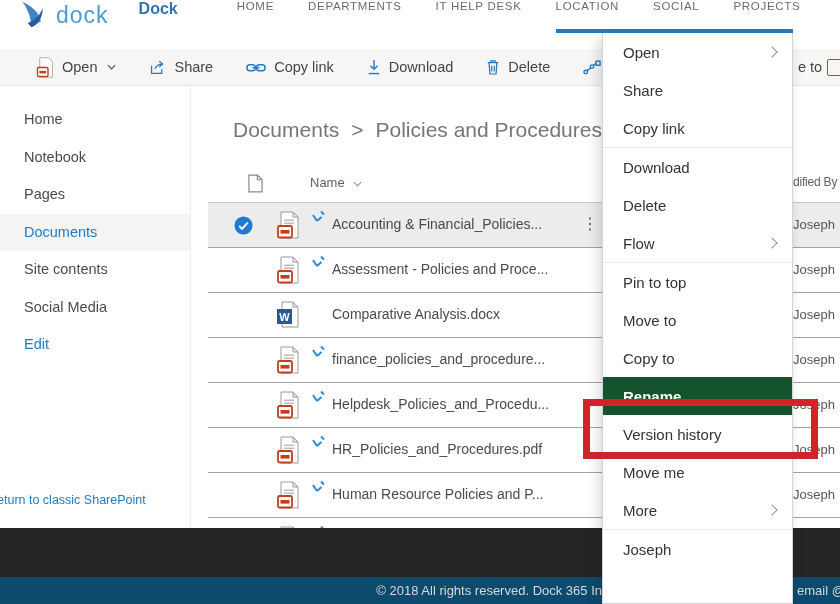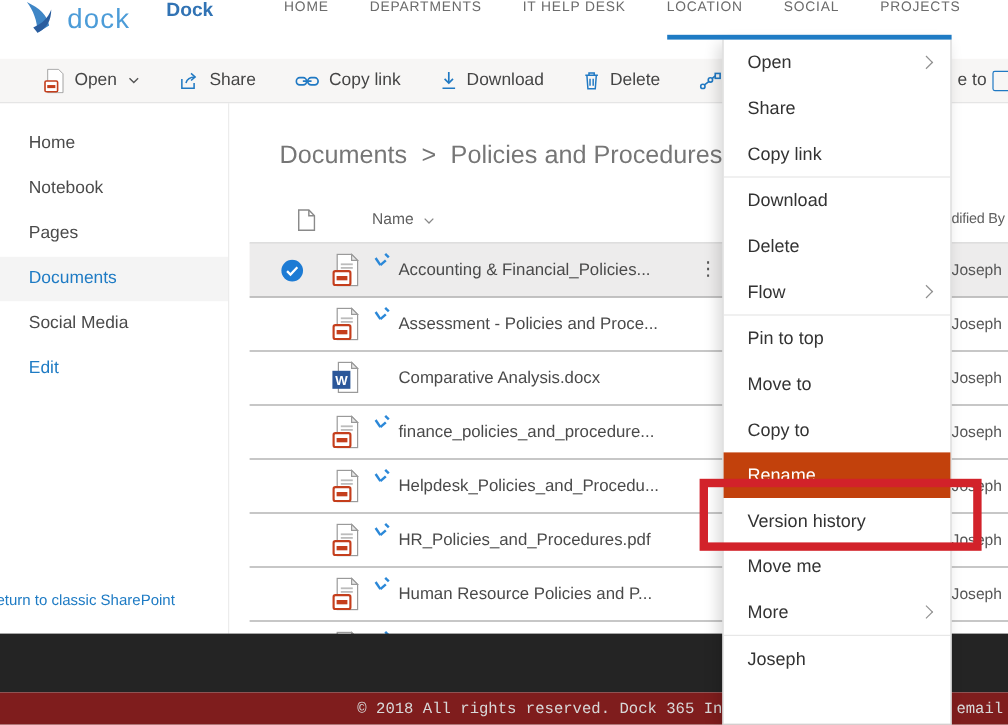--- a/index.html
+++ b/index.html
@@ -53,30 +53,30 @@
   .row.word .ficon-word{display:block;}
   .glimmer{position:absolute;left:103px;top:7px;width:15px;height:14px;display:none;}
   .row.is-new .glimmer{display:block;}
   .fname{position:absolute;left:124px;top:13px;font-size:14px;color:#4a4a4a;white-space:nowrap;cursor:pointer;}
   .more{position:absolute;left:374px;top:11px;font-size:16px;color:#555;display:none;cursor:pointer;}
   .row.selected .more{display:block;}
   .mod{position:absolute;left:585px;top:14px;font-size:13px;color:#565656;}
 
   
   .footer-top{position:absolute;top:528px;left:0;right:0;height:49px;background:#242424;z-index:6;}
-  .footer-bottom{position:absolute;top:577px;left:0;right:0;height:27px;background:#7f1d1d;z-index:6;font-family:Liberation Mono, monospace;}
+  .footer-bottom{position:absolute;top:577px;left:0;right:0;height:27px;background:#0c4a6e;z-index:6;}
   .copy-left{position:absolute;right:238px;top:0;height:27px;line-height:27px;font-size:13px;color:#d8d8d8;white-space:nowrap;}
   .copy-right{position:absolute;left:797px;top:0;height:27px;line-height:27px;font-size:13px;color:#d8d8d8;white-space:nowrap;}
 
   
   .menu{position:absolute;left:602px;top:33px;width:191px;bottom:0;background:#fff;box-sizing:border-box;
         border:1px solid #d4d4d4;border-top:none;box-shadow:-3px 4px 12px rgba(0,0,0,.16);z-index:10;}
   .menu-item{height:38px;display:flex;align-items:center;padding:0 16px 0 20px;font-size:15px;color:#333;cursor:pointer;}
   .menu-item.sep-after{border-bottom:1px solid #e7e7e7;}
-  .menu-item.highlighted{background:#c2410c;color:#fff;font-weight:normal;}
+  .menu-item.highlighted{background:#14532d;color:#fff;font-weight:bold;}
   .sub-arrow{margin-left:auto;width:7px;height:7px;border-right:1.5px solid #909090;border-top:1.5px solid #909090;
              transform:rotate(45deg);visibility:hidden;}
   .menu-item.has-sub .sub-arrow{visibility:visible;}
 
   
   .red-annotation{position:absolute;left:583px;top:399px;width:235px;height:60px;border:7px solid #d2222a;
                   box-sizing:border-box;z-index:20;pointer-events:none;}
 </style>
 </head>
 <body>
@@ -182,20 +182,23 @@
         <span>Home</span>
       </div>
         <div class="side-item">
         <span>Notebook</span>
       </div>
         <div class="side-item">
         <span>Pages</span>
       </div>
         <div class="side-item active">
         <span>Documents</span>
+      </div>
+        <div class="side-item">
+        <span>Site contents</span>
       </div>
         <div class="side-item">
         <span>Social Media</span>
       </div>
         <div class="side-item blue">
         <span>Edit</span>
       </div>
       </div>
     <div class="classic-link">eturn to classic SharePoint</div>
   </div>

